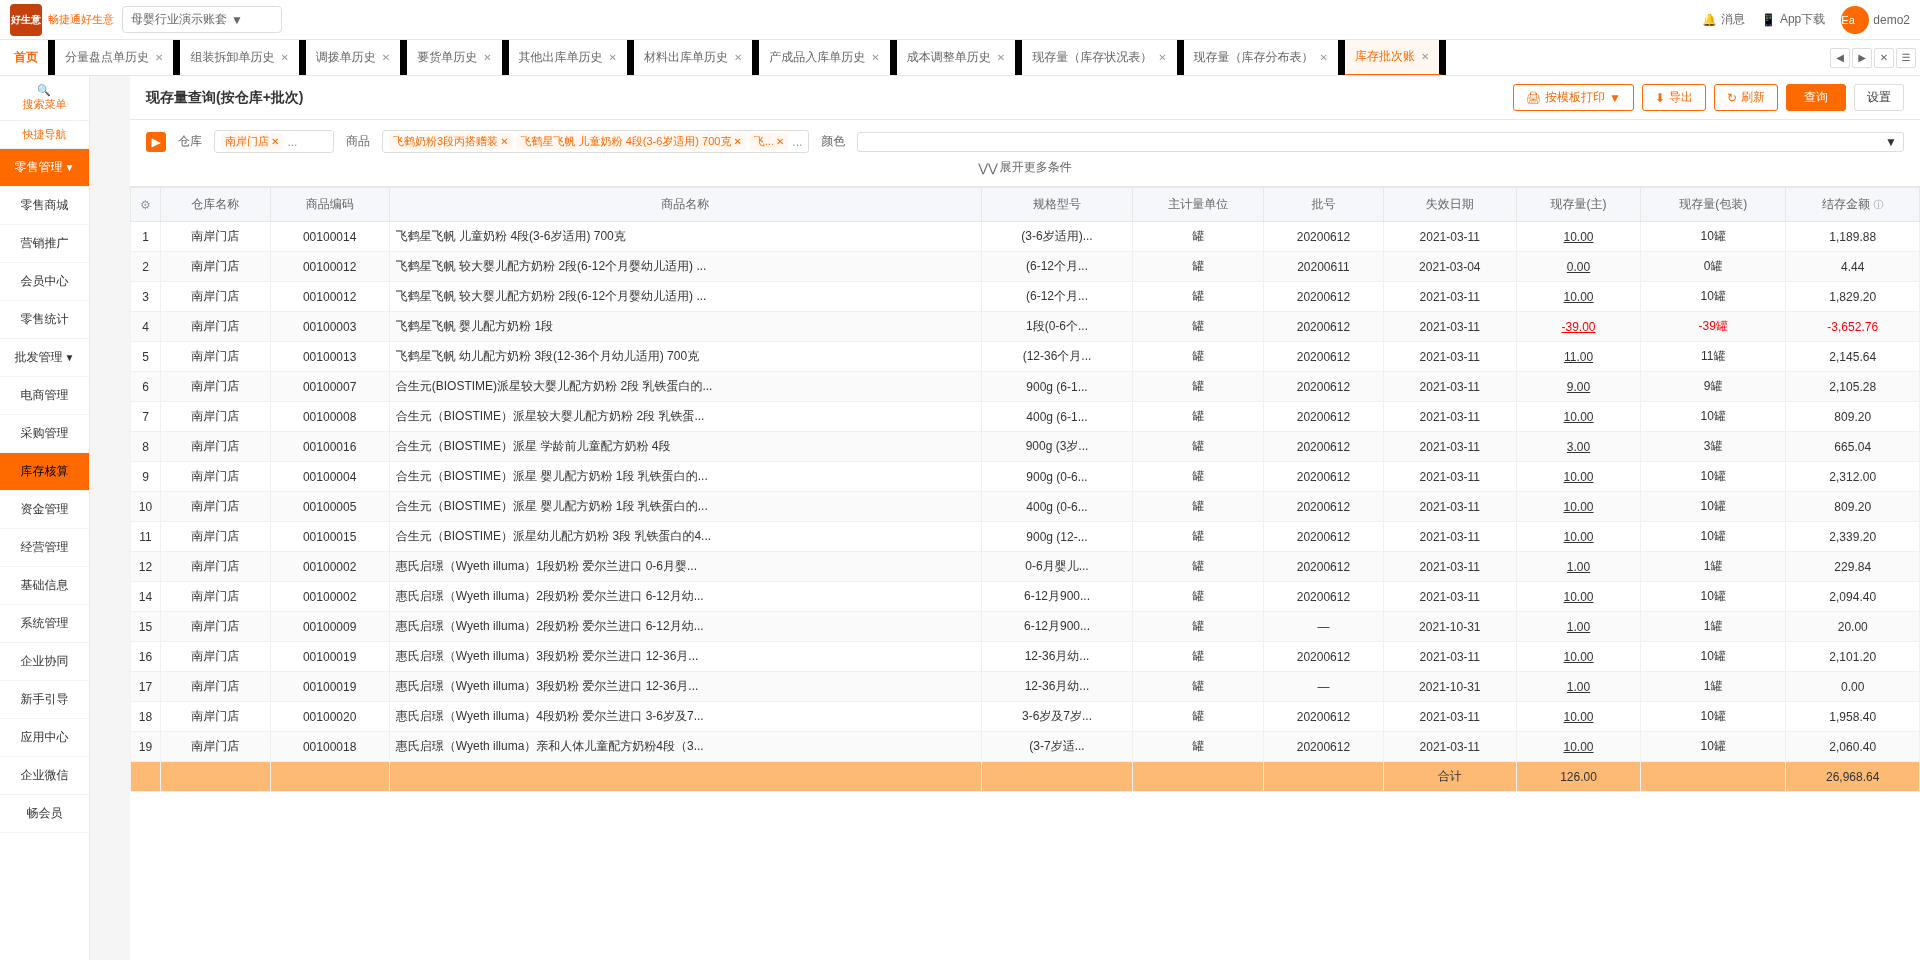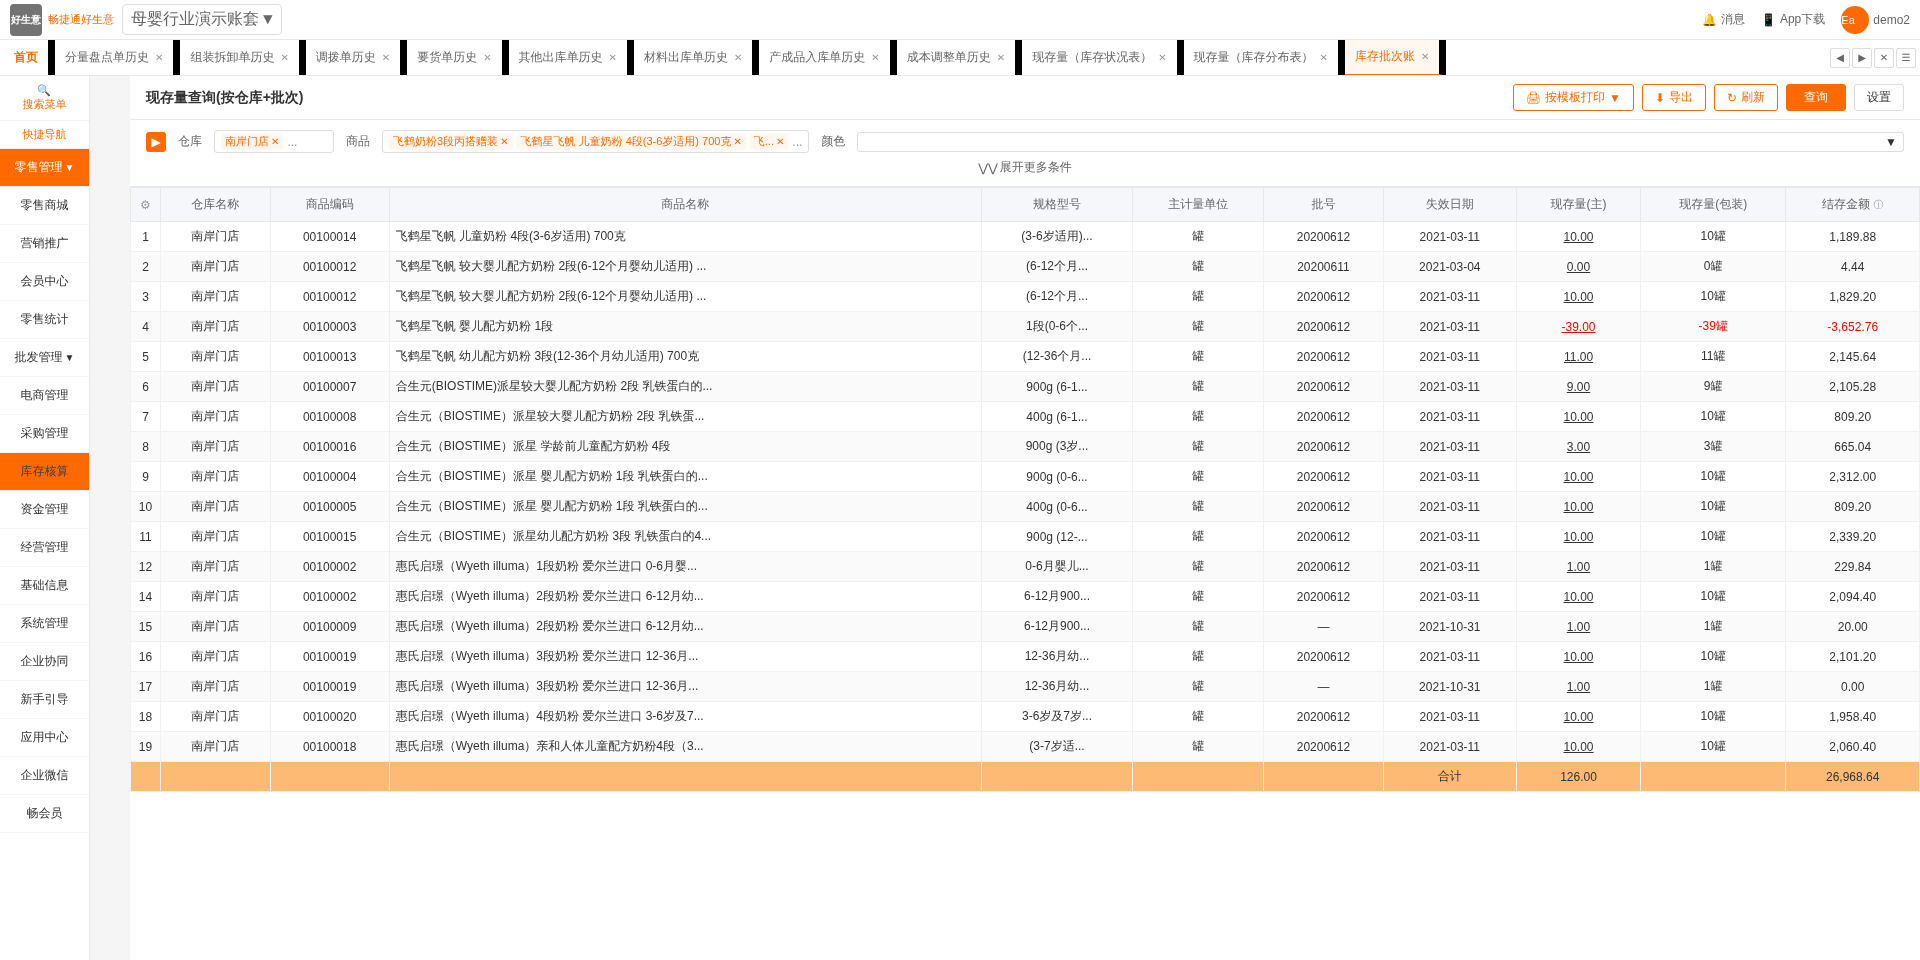--- a/index.html
+++ b/index.html
@@ -1,23 +1,23 @@
 <!DOCTYPE html>
 <html><head>
   <meta charset="utf-8">
   <style>
     * { box-sizing: border-box; margin: 0; padding: 0; }
     body { font-family: 'Microsoft YaHei', Arial, sans-serif; font-size: 12px; background: #f5f5f5; color: #333; overflow: hidden; }
 
     
     .top-bar { display: flex; align-items: center; height: 40px; background: #fff; border-bottom: 1px solid #e8e8e8; padding: 0 10px; }
     .logo { display: flex; align-items: center; gap: 6px; min-width: 90px; }
-    .logo-icon { width: 32px; height: 32px; background: #737373; border-radius: 4px; display: flex; align-items: center; justify-content: center; color: #fff; font-size: 10px; font-weight: bold; }
+    .logo-icon { width: 32px; height: 32px; background: #c2410c; border-radius: 4px; display: flex; align-items: center; justify-content: center; color: #fff; font-size: 10px; font-weight: bold; }
     .logo-text { font-size: 11px; color: #ff6a00; line-height: 1.2; }
-    .company-select { display: flex; align-items: center; gap: 4px; padding: 4px 8px; border: 1px solid #ddd; border-radius: 4px; cursor: pointer; font-size: 16px; color: #666; min-width: 160px; margin-left: 8px; font-family: Liberation Mono, monospace; }
+    .company-select { display: flex; align-items: center; gap: 4px; padding: 4px 8px; border: 1px solid #ddd; border-radius: 4px; cursor: pointer; font-size: 12px; color: #666; min-width: 160px; margin-left: 8px; }
     .top-right { margin-left: auto; display: flex; align-items: center; gap: 16px; }
     .top-right-item { display: flex; align-items: center; gap: 4px; cursor: pointer; color: #666; font-size: 12px; }
     .avatar { width: 28px; height: 28px; border-radius: 50%; background: #ff6a00; display: flex; align-items: center; justify-content: flex-start; color: #fff; font-size: 11px; }
 
     
     .tab-bar { display: flex; align-items: center; height: 36px; background: #fff; border-bottom: 1px solid #e8e8e8; padding: 0 4px; overflow: hidden; }
     .tab { display: flex; align-items: center; gap: 4px; padding: 0 10px; height: 36px; border-right: 7px solid #000000; cursor: pointer; font-size: 12px; color: #666; white-space: nowrap; flex-shrink: 0; }
     .tab.home { color: #ff6a00; font-weight: bold; }
     .tab.active { background: #fff7f0; color: #ff6a00; border-bottom: 2px solid #ff6a00; }
     .tab-close { color: #999; font-size: 10px; cursor: pointer; margin-left: 2px; }
@@ -184,21 +184,21 @@
     <div class="sidebar-item has-arrow">
       <span>批发管理</span>
       <span style="font-size:10px;">▼</span>
     </div>
     <div class="sidebar-item">
       <span>电商管理</span>
     </div>
     <div class="sidebar-item">
       <span>采购管理</span>
     </div>
-    <div class="sidebar-item" style="background:#ff6a00;color:#404040;">
+    <div class="sidebar-item" style="background:#ff6a00;color:#000000;">
       <span>库存核算</span>
     </div>
     <div class="sidebar-item">
       <span>资金管理</span>
     </div>
     <div class="sidebar-item">
       <span>经营管理</span>
     </div>
     <div class="sidebar-item">
       <span>基础信息</span>

